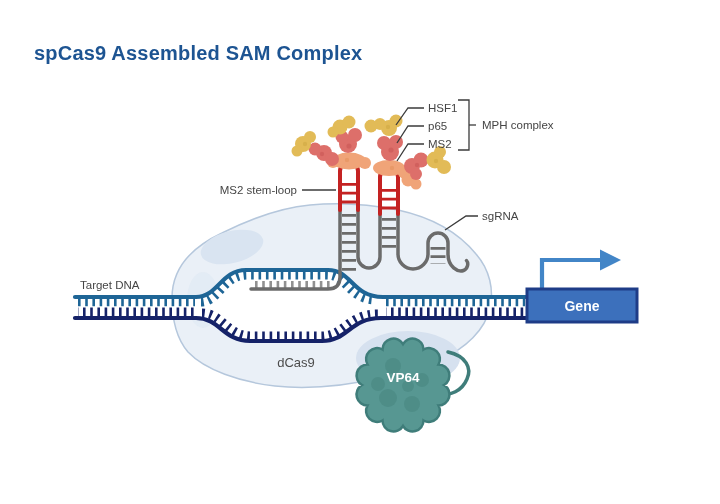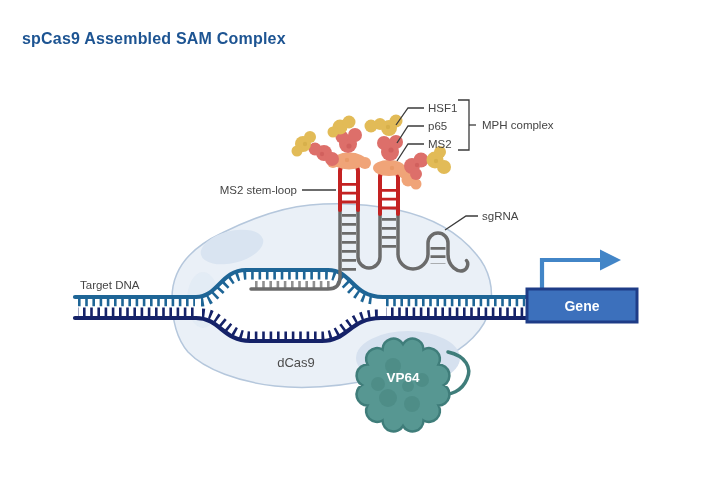--- a/index.html
+++ b/index.html
@@ -1,18 +1,18 @@
 <!DOCTYPE html>
 <html><head>
 <meta charset="utf-8">
 <style>
   html,body{margin:0;padding:0;background:#ffffff;width:720px;height:504px;overflow:hidden;
     font-family:"Liberation Sans","DejaVu Sans",sans-serif;}
   .stage{position:relative;width:720px;height:504px;background:#fff;}
-  h1.title{position:absolute;left:18px;top:26px;margin:4px;font-size:16px;font-weight:700;
+  h1.title{position:absolute;left:18px;top:26px;margin:16px;font-size:20px;font-weight:700;
     color:#1d5492;letter-spacing:.2px;}
   svg{position:absolute;left:0;top:0;}
   text{font-family:"Liberation Sans","DejaVu Sans",sans-serif;}
   .lbl{font-size:11.5px;fill:#454545;}
   .lbl-dcas9{font-size:13px;fill:#4c4c4c;}
   .wht{fill:#ffffff;font-weight:bold;}
   .ptr{stroke:#3b3b3b;stroke-width:1.3;fill:none;}
 </style>
 </head>
 <body>

